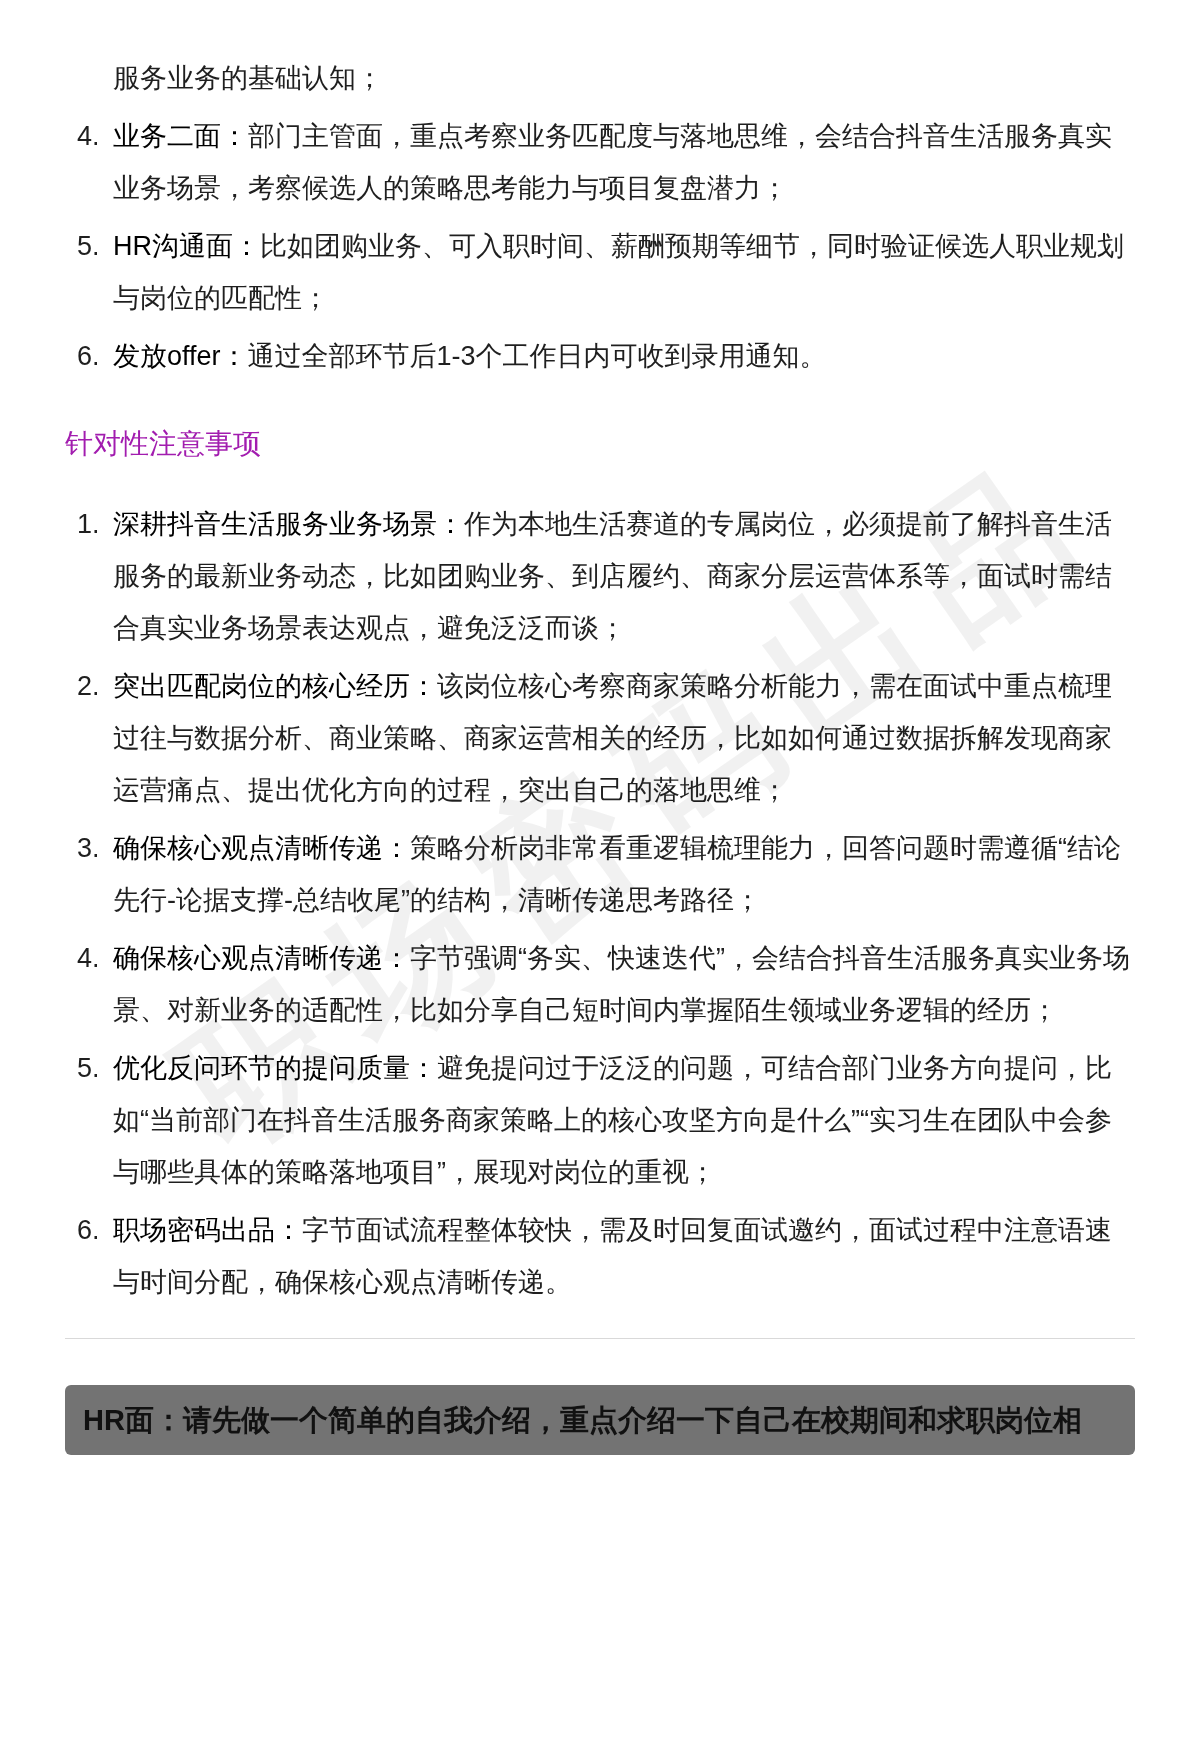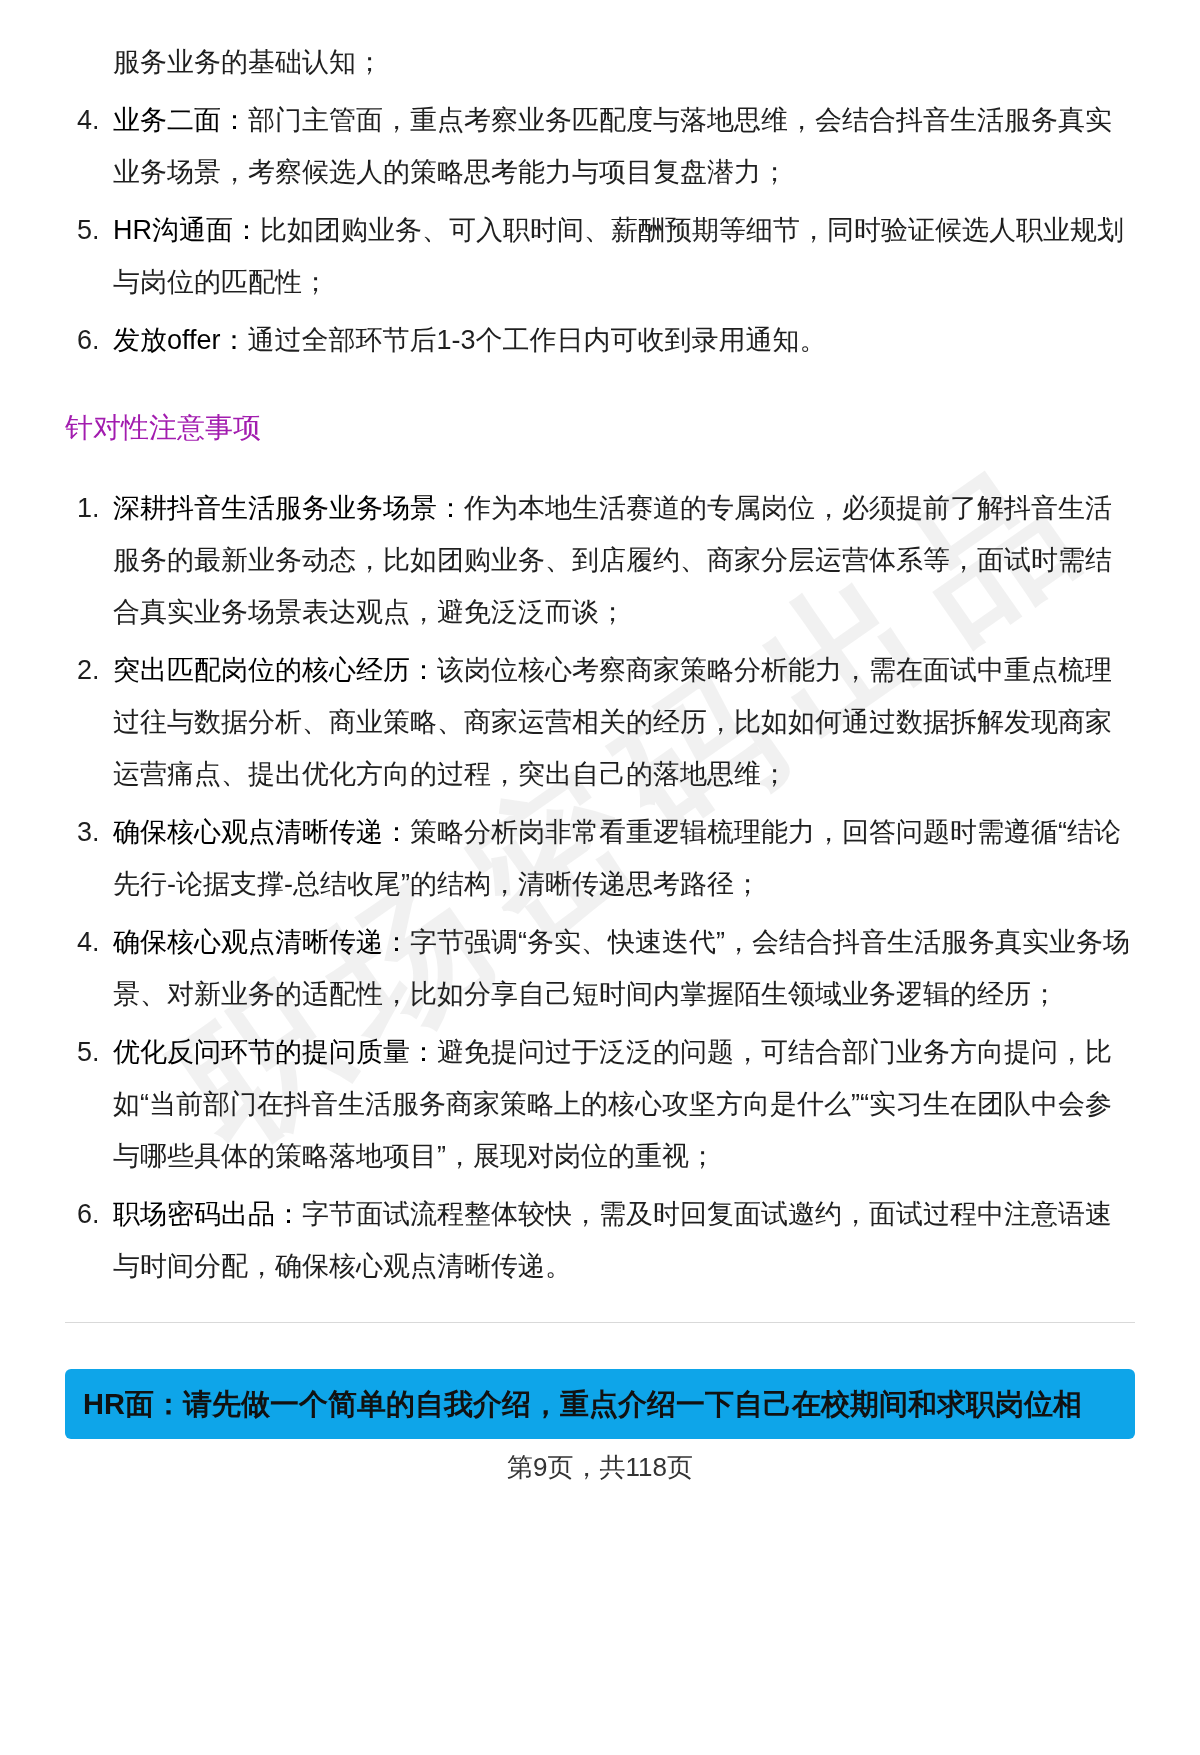--- a/index.html
+++ b/index.html
@@ -26,21 +26,21 @@
     letter-spacing:28px;
     color:rgba(0,0,0,0.055);
     white-space:nowrap;
     pointer-events:none;
     user-select:none;
     z-index:0;
   }
   .content{
     position:relative;
     z-index:1;
-    padding:36px 65px 0 65px;
+    padding:52px 65px 0 65px;
     box-sizing:border-box;
   }
   .body-text{
     font-size:27px;
     line-height:52px;
     color:#1f1f1f;
   }
   .continuation{
     margin-left:48px;
     margin-bottom:6px;
@@ -70,21 +70,21 @@
     margin-bottom:28px;
     line-height:52px;
   }
   .divider{
     border:none;
     border-top:1px solid #d9d9d9;
     margin:30px 0 0 0;
   }
   .highlight-box{
     margin-top:46px;
-    background:#0ea5e9;
+    background:#737373;
     border-radius:6px;
     padding:13px 18px;
     font-size:29px;
     font-weight:700;
     color:#111111;
     line-height:44px;
   }
   .footer{
     text-align:center;
     font-size:26px;
@@ -156,17 +156,16 @@
         <span class="num">6.</span>
         <div class="li-text"><span class="term">职场密码出品：</span><span>字节面试流程整体较快，需及时回复面试邀约，面试过程中注意语速与时间分配，确保核心观点清晰传递。</span></div>
       </div>
 
     </div>
 
     <hr class="divider">
 
     <div class="highlight-box">HR面：请先做一个简单的自我介绍，重点介绍一下自己在校期间和求职岗位相</div>
 
-    <div class="footer">第9页，共118页</div>
 
   </div>
 
 </div>
 
 </body></html>

